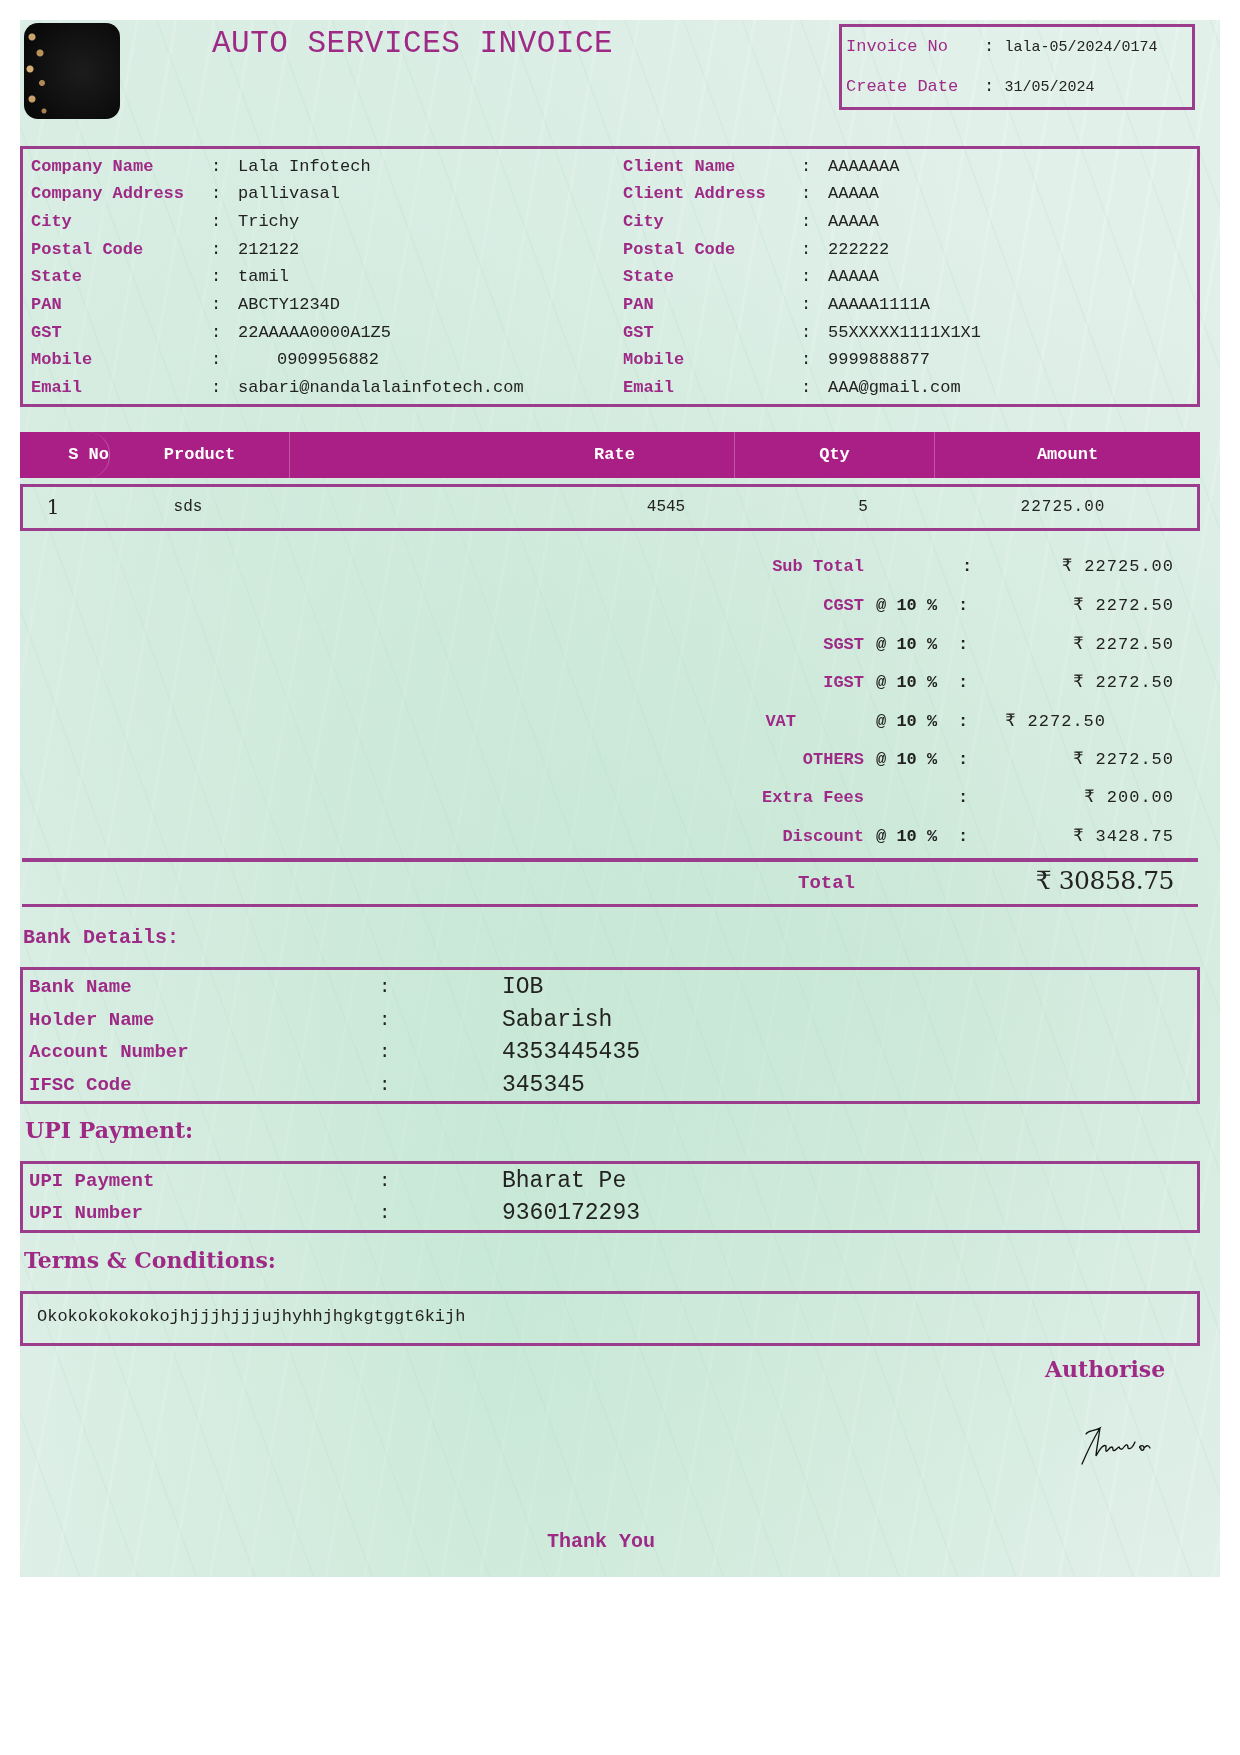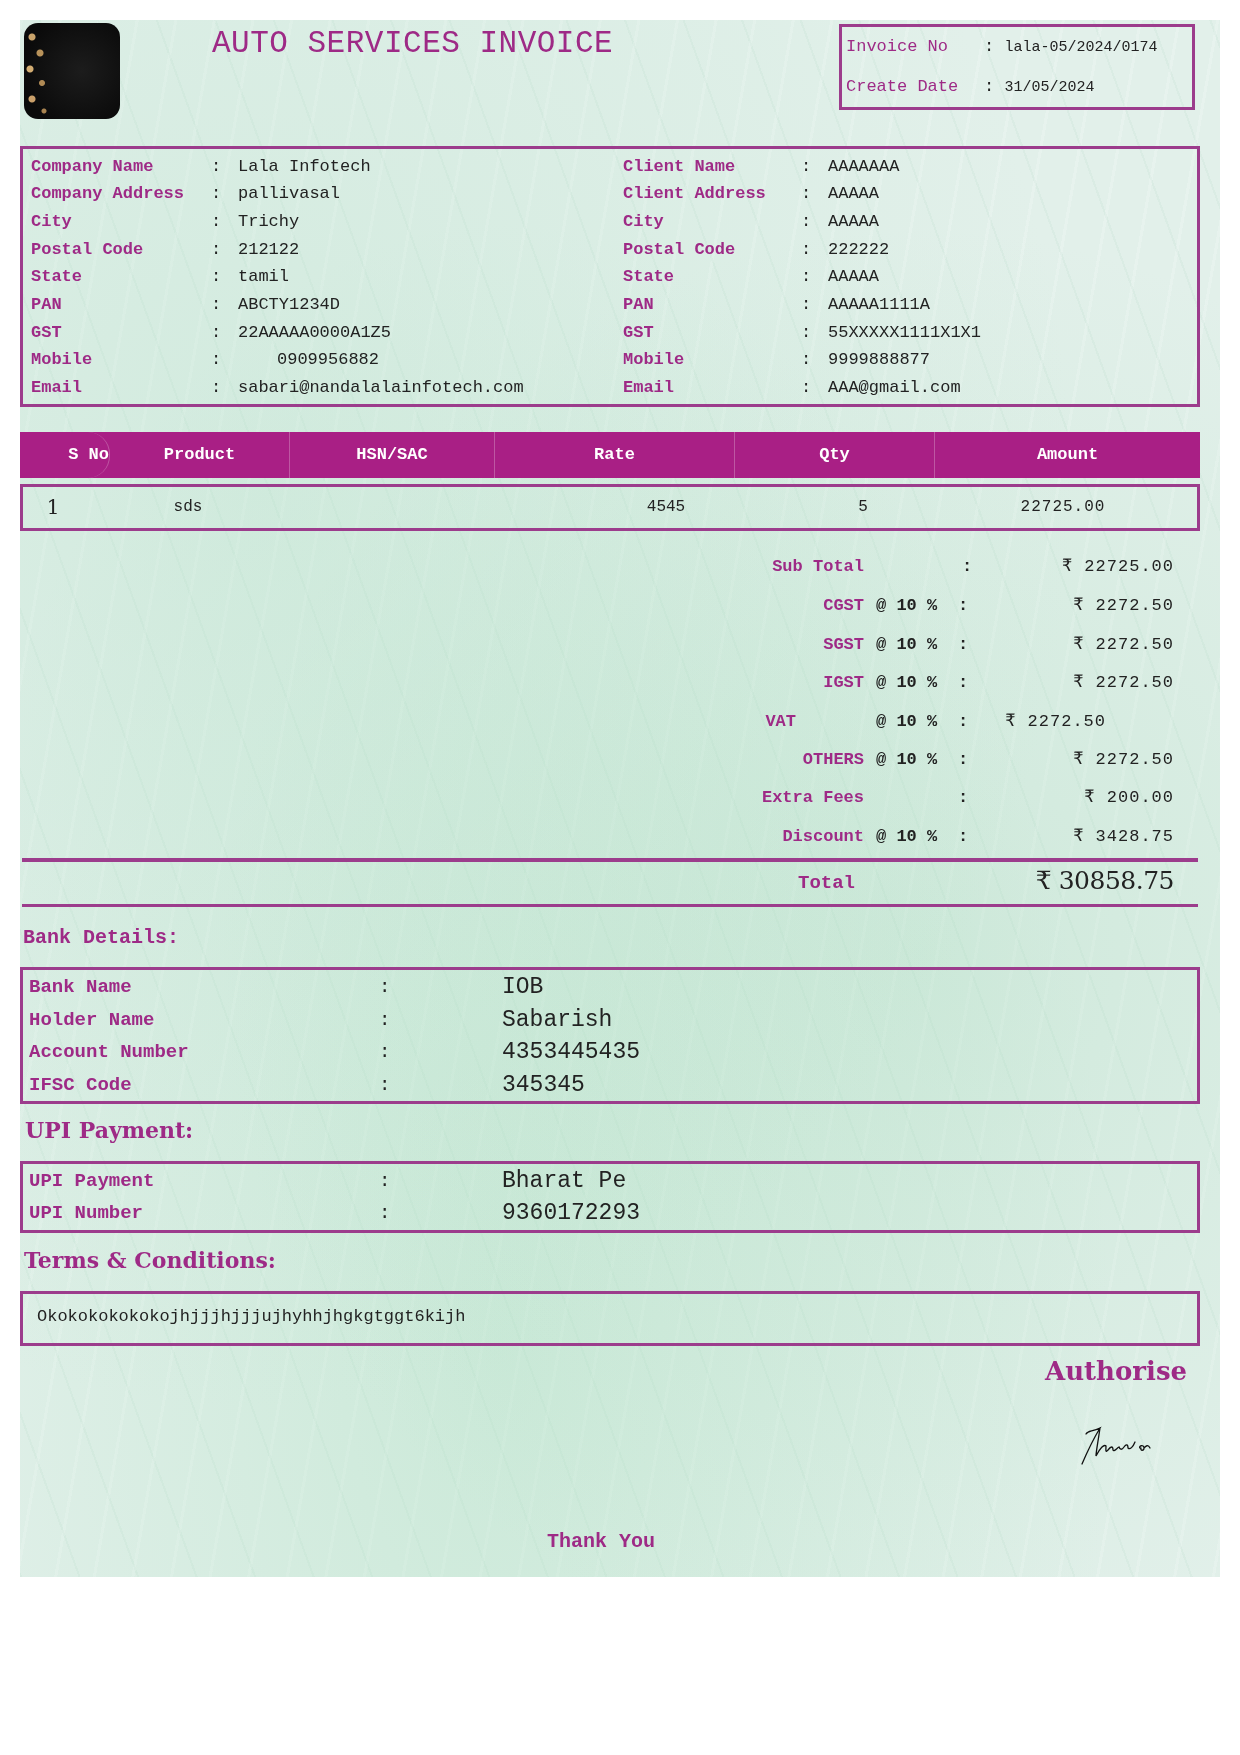--- a/index.html
+++ b/index.html
@@ -181,21 +181,20 @@
   <div class="prow" style="left:600px;top:228px;">
       <span class="lbl">Email</span>
       <span class="colon" style="left:178px;">:</span>
       <span class="val" style="left:205px;">AAA@gmail.com</span>
     </div>
 </div>
 
 <div class="abs thead">
   <div class="th" style="left:0;width:90px;text-align:right;padding-left:8px;border-radius:22px;">S No</div>
   <div class="th" style="left:90px;width:180px;">Product</div>
-  <div class="th" style="left:270px;width:205px;">HSN/SAC</div>
   <div class="th" style="left:475px;width:240px;">Rate</div>
   <div class="th" style="left:915px;width:265px;border-right:none;">Amount</div>
   <div class="th" style="left:715px;width:200px;">Qty</div>
 </div>
 <div class="abs trow">
   <div class="td" style="left:0;width:60px;font-family:'DejaVu Serif',serif;font-size:20px;">1</div>
   <div class="td" style="left:90px;width:150px;">sds</div>
   <div class="td" style="left:270px;width:205px;"></div>
   <div class="td" style="left:543px;width:200px;">4545</div>
   <div class="td" style="left:740px;width:200px;">5</div>
@@ -292,20 +291,20 @@
       <span class="colon">:</span>
       <span class="val">9360172293</span>
     </div>
 </div>
 
 <div class="abs section-serif" style="left:24px;top:1247px;">Terms &amp; Conditions:</div>
 <div class="box" style="left:20px;top:1291px;width:1180px;height:55px;">
   <div class="abs" style="left:14px;top:13px;font-size:17px;">Okokokokokokojhjjjhjjjujhyhhjhgkgtggt6kijh</div>
 </div>
 
-<div class="abs" style="left:1045px;top:1356px;font-family:'DejaVu Serif',serif;font-size:26px;font-weight:bold;color:#9e2a86;">Authorise</div>
+<div class="abs" style="left:1045px;top:1356px;font-family:'DejaVu Serif',serif;font-size:22px;font-weight:bold;color:#9e2a86;">Authorise</div>
 <div class="abs sig">
   <svg width="90" height="50" viewBox="0 0 90 50">
     <path d="M4 44 C 10 30, 16 18, 22 8 C 14 12, 10 10, 8 14 M22 8 C 20 22, 18 32, 18 36 C 22 28, 26 24, 28 26 C 28 30, 27 33, 30 30 C 33 26, 35 26, 35 30 C 36 32, 39 28, 41 27 C 42 30, 44 30, 46 27 C 48 24, 50 24, 50 28 C 52 30, 55 27, 57 22 M62 28 C 60 26, 66 24, 66 28 C 66 31, 62 31, 63 28 M66 28 C 68 26, 70 24, 72 28" fill="none" stroke="#111" stroke-width="1.3" stroke-linecap="round"></path>
   </svg>
 </div>
 
 <div class="abs" style="left:547px;top:1530px;font-size:20px;font-weight:bold;color:#9e2a86;">Thank You</div>
 
 </body></html>

